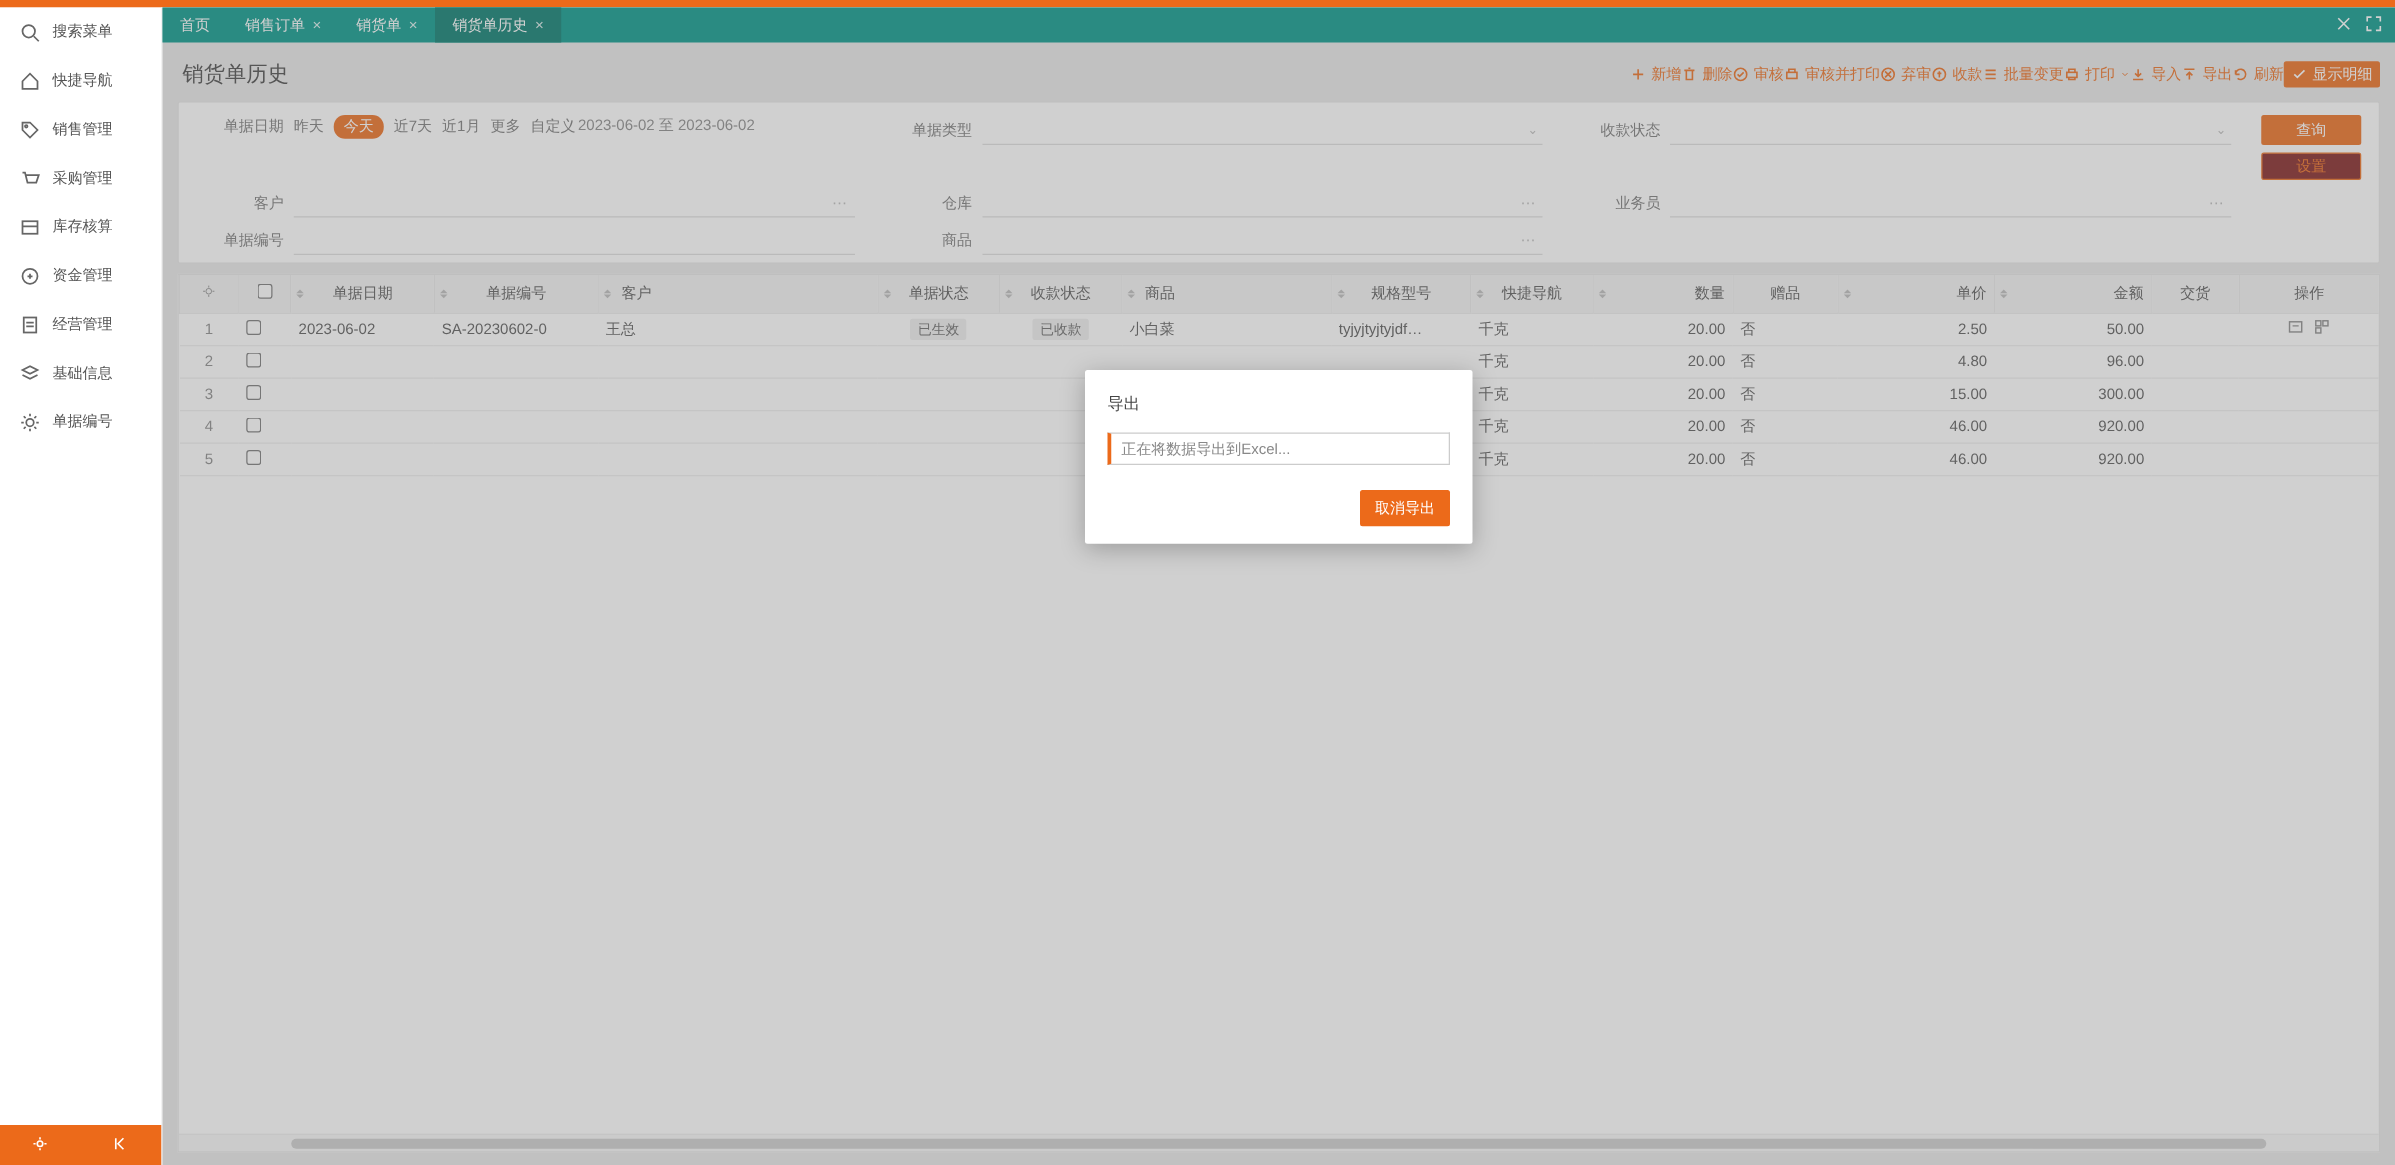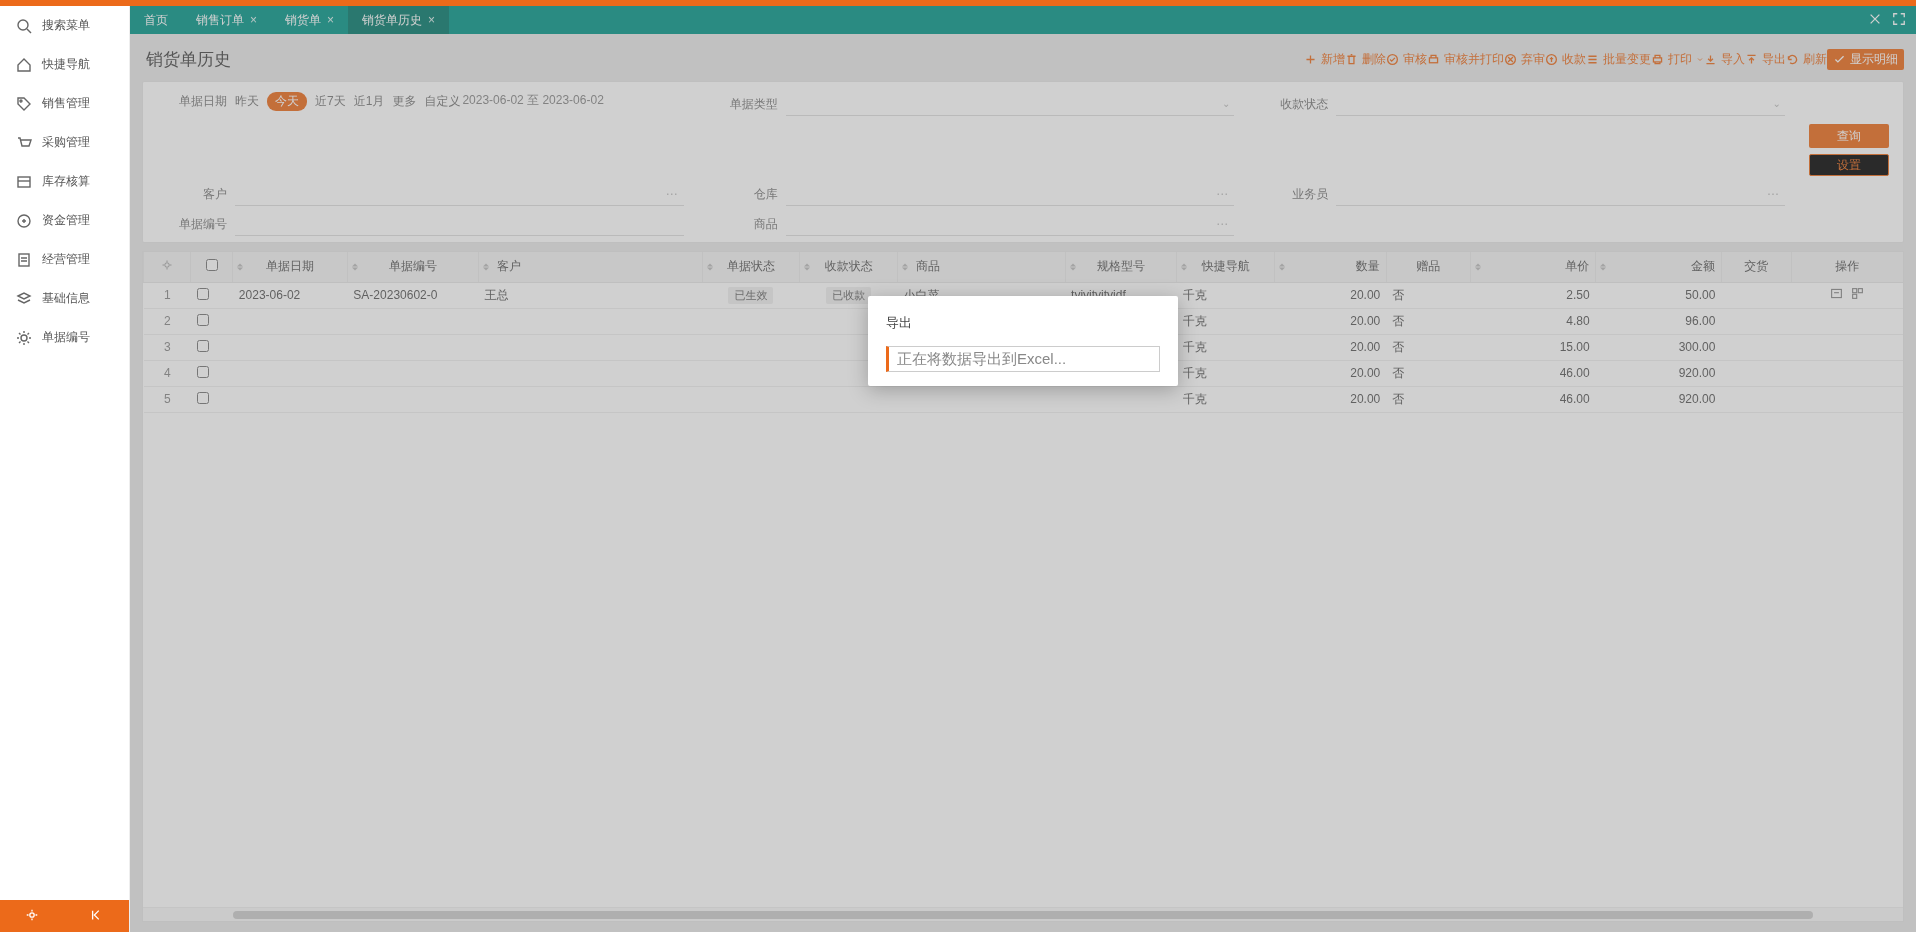--- a/index.html
+++ b/index.html
@@ -45,23 +45,23 @@
 .filter-rows { display: grid; grid-template-columns: 1fr 1fr 1fr 80px; gap: 6px 24px; align-items: start; }
 .frow { display: flex; align-items: center; gap: 8px; }
 .flabel { width: 70px; text-align: right; color: #777; }
 .finput { flex: 1; height: 24px; border-bottom: 1px solid #ddd; display: flex; align-items: center; justify-content: flex-end; color: #bbb; padding-right: 4px; }
 .finput .dots { letter-spacing: 2px; }
 .finput .chev { font-size: 10px; }
 .date-block { display: flex; gap: 2px; }
 .date-opts { display: flex; gap: 8px; align-items: center; color: #777; }
 .date-opts .pill { background: #ec6a1a; color: #fff; border-radius: 9px; padding: 1px 8px; }
 .date-range { color: #888; font-size: 12px; }
-.btncol { display: flex; flex-direction: column; gap: 6px; align-items: stretch; margin-top: 32px; }
+.btncol { display: flex; flex-direction: column; gap: 6px; align-items: stretch; }
 .btn-primary { background: #ec6a1a; color: #fff; border: none; height: 24px; border-radius: 2px; cursor: pointer; font-size: 12px; }
-.btn-ghost { background: #000000; color: #ec6a1a; border: 1px solid #ec6a1a; height: 22px; border-radius: 2px; cursor: pointer; font-size: 12px; }
+.btn-ghost { background: #7f1d1d; color: #ec6a1a; border: 1px solid #ec6a1a; height: 22px; border-radius: 2px; cursor: pointer; font-size: 12px; }
 .collapse-row { text-align: center; padding-top: 6px; color: #888; cursor: pointer; }
 .collapse-row svg { width: 10px; height: 10px; stroke: #888; fill: none; display: inline; vertical-align: middle; margin-right: 4px; }
 
 
 .tablewrap { flex: 1; background: #fff; border: 1px solid #e5e5e5; display: flex; flex-direction: column; overflow: hidden; }
 table { width: 100%; border-collapse: collapse; table-layout: fixed; }
 thead th { background: #f3f3f3; font-weight: normal; color: #555; height: 30px; border-bottom: 1px solid #e5e5e5; border-left: 1px solid #e9e9e9; font-size: 12px; position: relative; padding: 0 6px; }
 thead th .sorter { position: absolute; left: 4px; top: 50%; transform: translateY(-50%); display: flex; flex-direction: column; gap: 0; }
 thead th .sorter span { width: 0; height: 0; border-left: 3px solid transparent; border-right: 3px solid transparent; }
 thead th .sorter .up { border-bottom: 3px solid #bbb; margin-bottom: 1px; }
@@ -85,21 +85,21 @@
 
 .pager { display: flex; align-items: center; justify-content: flex-end; gap: 10px; padding: 10px 12px 4px; color: #666; }
 .pager select, .pager input { height: 22px; border: 1px solid #ccc; border-radius: 2px; font-size: 12px; padding: 0 4px; }
 .pager input { width: 38px; text-align: center; }
 .pgbtn { color: #bbb; cursor: pointer; padding: 0 2px; }
 
 
 .overlay { position: absolute; inset: 0; background: rgba(120,120,120,0.35); display: flex; align-items: flex-start; justify-content: center; }
 .modal { margin-top: 290px; width: 310px; background: #fff; border-radius: 2px; box-shadow: 0 4px 20px rgba(0,0,0,.25); padding: 18px 18px 14px; }
 .modal-title { font-size: 13px; color: #444; margin-bottom: 14px; }
-.modal-input { width: 100%; height: 26px; border: 1px solid #ccc; border-left: 3px solid #ec6a1a; padding: 0 8px; font-size: 15px; color: #888; }
+.modal-input { width: 100%; height: 26px; border: 1px solid #ccc; border-left: 3px solid #ec6a1a; padding: 0 8px; font-size: 12px; color: #888; }
 .modal-actions { display: flex; justify-content: flex-end; margin-top: 20px; }
 .modal-btn { background: #ec6a1a; color: #fff; border: none; padding: 6px 12px; border-radius: 2px; cursor: pointer; font-size: 12px; }
 </style>
 </head>
 <body>
 
 <div class="top-strip"></div>
 <div class="app">
 
   <aside class="sidebar">
@@ -562,16 +562,19 @@
             <div class="track"></div>
           </div>
       </div>
 
     </div>
 
     <div class="overlay">
       <div class="modal">
         <div class="modal-title">导出</div>
         <input class="modal-input" readonly="" value="正在将数据导出到Excel..." style="">
+        <div class="modal-actions">
+          <button class="modal-btn">取消导出</button>
+        </div>
       </div>
     </div>
   </div>
 </div>
 
 </body></html>

